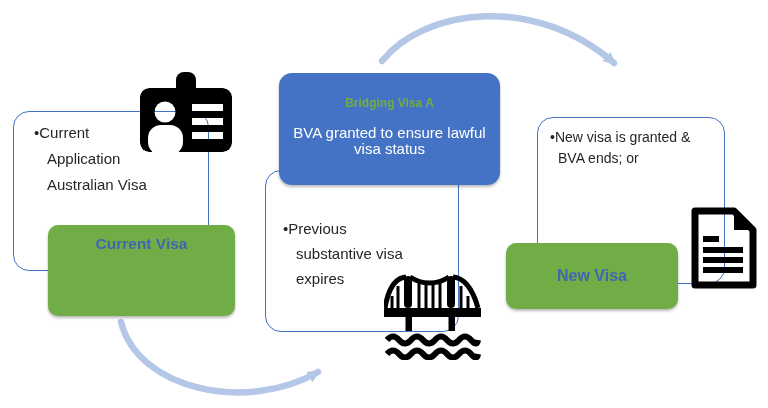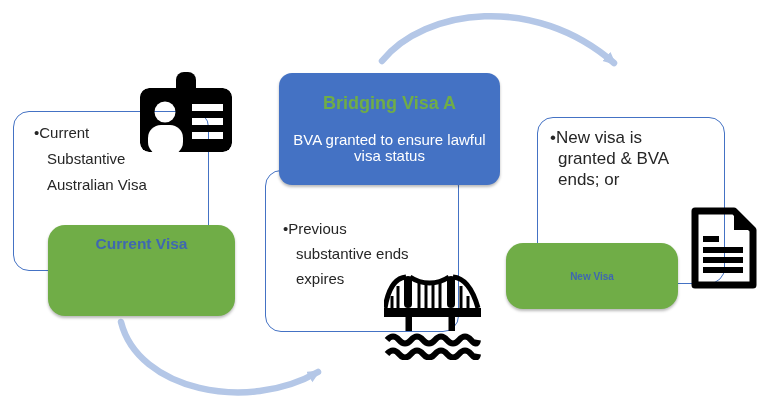--- a/index.html
+++ b/index.html
@@ -12,48 +12,48 @@
   svg{display:block;}
 
   
   .outline-box{
     position:absolute;border:1.6px solid var(--outline);border-radius:16px;
     background:transparent;z-index:2;
   }
 
   
   .fill-box{
-    position:absolute;z-index:3;border-radius:17px;text-align:center;
+    position:absolute;z-index:3;border-radius:10px;text-align:center;
     box-shadow:0 2px 3px rgba(0,0,0,.28);
     box-sizing:border-box;
   }
   .green{background:var(--green);}
   .blue{background:var(--blue);border-radius:13px;}
 
   .box-title{display:block;font-weight:bold;}
   .box-body{display:block;color:var(--bodyText);}
 
   .g1{left:48px;top:225px;width:187px;height:91px;padding-top:9px;}
   .g1 .box-title{color:var(--titleOnGreen);font-size:15.5px;line-height:19px;margin-bottom:4px;}
   .g1 .box-body{font-size:15px;line-height:21px;}
 
   .b1{left:279px;top:73px;width:221px;height:112px;padding:21px 8px 0 8px;}
-  .b1 .box-title{color:var(--titleOnBlue);font-size:18px;line-height:18px;margin-bottom:20px;}
+  .b1 .box-title{color:var(--titleOnBlue);font-size:12px;line-height:18px;margin-bottom:13px;}
   .b1 .box-body{font-size:15px;line-height:16px;}
 
   .g2{left:506px;top:243px;width:172px;height:66px;display:flex;align-items:center;justify-content:center;}
-  .g2 .box-title{color:var(--titleOnGreen);font-size:10px;}
+  .g2 .box-title{color:var(--titleOnGreen);font-size:16px;}
 
   
   .bullets{position:absolute;z-index:2;color:var(--bulletText);}
   .bullet{padding-left:13px;text-indent:-13px;}
   .bullet::before{content:"\2022 ";}
   .bl-left{left:34px;top:120px;width:128px;font-size:15px;line-height:26px;}
   .bl-mid{left:283px;top:216px;width:132px;font-size:15px;line-height:25px;}
-  .bl-right{left:550px;top:127px;width:152px;font-size:17px;line-height:21px;}
+  .bl-right{left:550px;top:127px;width:152px;font-size:14px;line-height:21px;}
   .bl-right .bullet{padding-left:8px;text-indent:-8px;margin-bottom:3px;}
   .bl-right .bullet::before{content:"\2022";}
 
   .arrow-layer{position:absolute;left:0;top:0;z-index:1;pointer-events:none;}
   .arrow-path{fill:none;stroke:var(--arrow);stroke-width:6.5;stroke-linecap:round;}
   .arrow-head{fill:var(--arrow);}
 
   .icon{position:absolute;z-index:4;}
 </style>
 </head>
@@ -69,24 +69,24 @@
     </defs>
     <path class="arrow-path" d="M382 61 C 425 8, 535 -6, 614 63" marker-end="url(#ah)"></path>
     <path class="arrow-path" d="M121 322 C 138 390, 247 413, 318 372" marker-end="url(#ah)"></path>
   </svg>
 
   <div class="outline-box" style="left:13px;top:111px;width:194px;height:158px;"></div>
   <div class="outline-box" style="left:265px;top:170px;width:192px;height:160px;"></div>
   <div class="outline-box" style="left:537px;top:117px;width:186px;height:165px;"></div>
 
   <div class="bullets bl-left">
-    <div class="bullet">Current Substantive Australian Visa</div>
+    <div class="bullet">Current Application Australian Visa</div>
   </div>
   <div class="bullets bl-mid">
-    <div class="bullet">Previous substantive ends expires</div>
+    <div class="bullet">Previous substantive visa expires</div>
   </div>
   <div class="bullets bl-right">
     <div class="bullet">New visa is granted &amp; BVA ends; or</div>
   </div>
 
   <div class="fill-box green g1">
     <span class="box-title">Current Visa</span>
   </div>
 
   <div class="fill-box blue b1">

